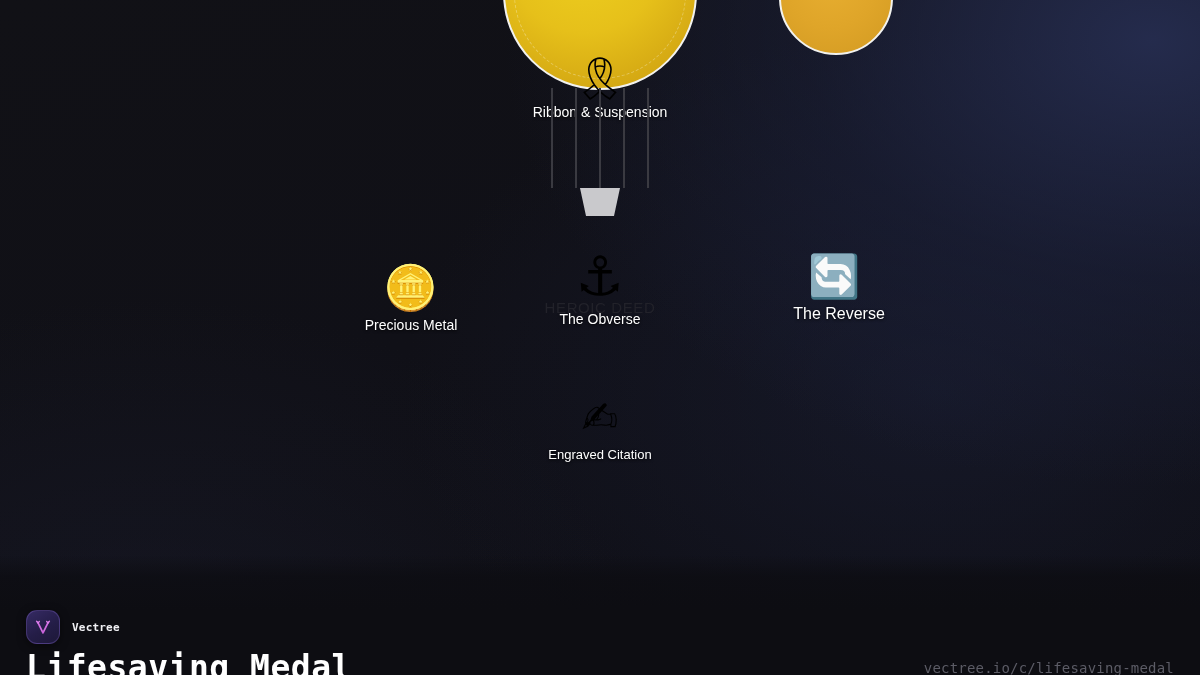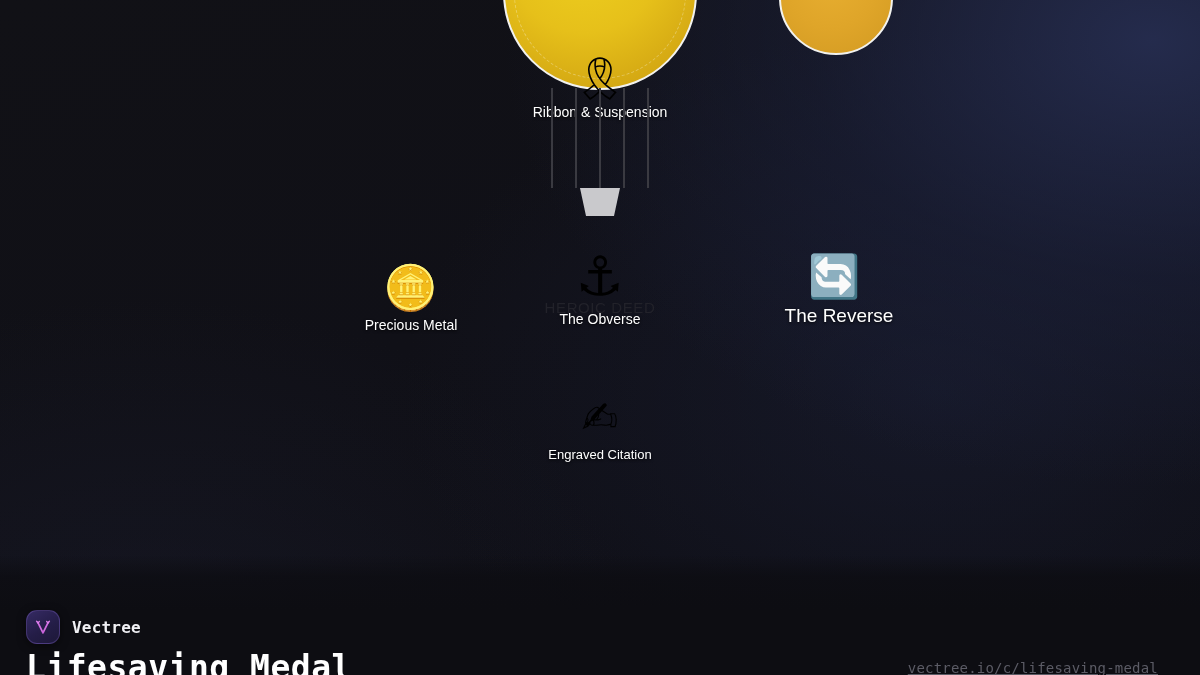--- a/index.html
+++ b/index.html
@@ -97,41 +97,40 @@
     width:34px; height:34px;
     border-radius:11px;
     background:linear-gradient(150deg,#352a63 0%,#241d47 55%,#1d1838 100%);
     border:1px solid rgba(150,120,230,0.28);
     display:flex; align-items:center; justify-content:center;
     box-shadow:0 2px 8px rgba(0,0,0,0.5);
   }
   .brand-name {
     color:#f0f0f4;
     font-family:"DejaVu Sans Mono", monospace;
-    font-size:16px;
+    font-size:11px;
     font-weight:bold;
     letter-spacing:0.2px;
   }
   .page-title {
     position:absolute;
     left:0; top:93px;
     color:#ffffff;
     font-family:"DejaVu Sans Mono", monospace;
     font-size:33px;
     font-weight:bold;
     letter-spacing:0.5px;
   }
   .footer-url {
     position:absolute;
-    right:16px; top:105px;
+    right:0; top:105px;
     color:#5c5c66;
     font-family:"DejaVu Sans Mono", monospace;
     font-size:14px;
     letter-spacing:0.2px;
-    text-decoration:underline;
   }
 </style>
 </head>
 <body>
 
 <div id="stage">
 
   <div id="canvas">
 
     <div class="bignode" id="root-primary" style="left:503px; top:-104px; width:194px; height:194px;
@@ -163,21 +162,21 @@
       <div class="caption" style="font-size:14px;">Precious Metal</div>
     </div>
 
     <div class="leaf" style="left:600px; top:250px;">
       <div class="glyph" style="font-size:54px;">⚓</div>
       <div class="caption" style="font-size:14px; ">The Obverse</div>
     </div>
 
     <div class="leaf" style="left:835px; top:256px;">
       <div class="glyph" style="font-size:42px;">🔄</div>
-      <div class="caption" style="font-size:19px;margin-left:8px;">The Reverse</div>
+      <div class="caption" style="font-size:16px;margin-left:8px;">The Reverse</div>
     </div>
 
     <div class="leaf" style="left:600px; top:396px;">
       <div class="glyph" style="font-size:44px;">✍</div>
       <div class="caption" style="font-size:13px;text-align:right;">Engraved Citation</div>
     </div>
 
   </div>
 
   <div id="footer">

